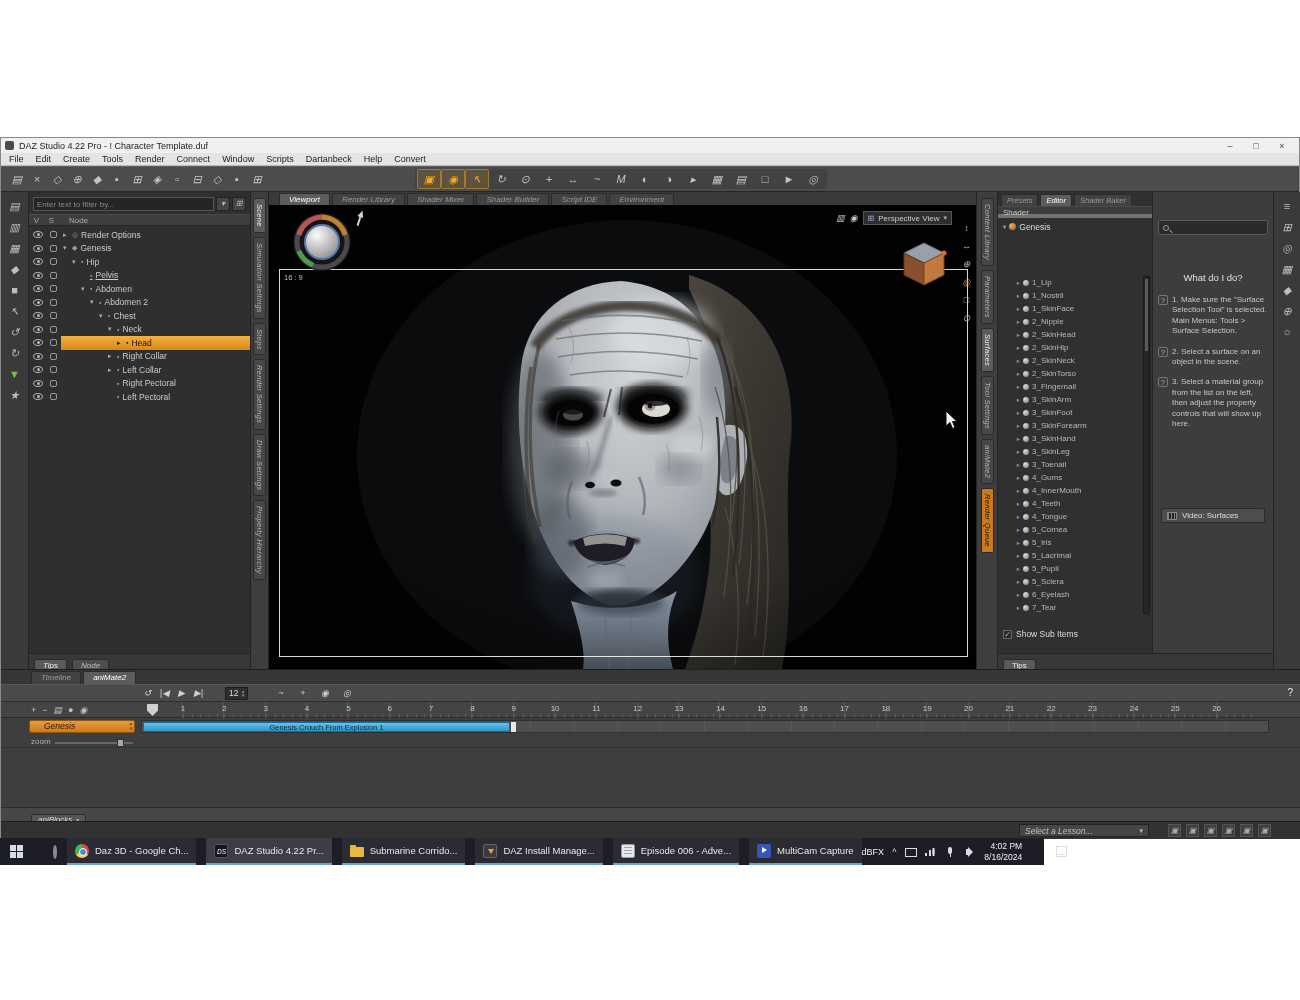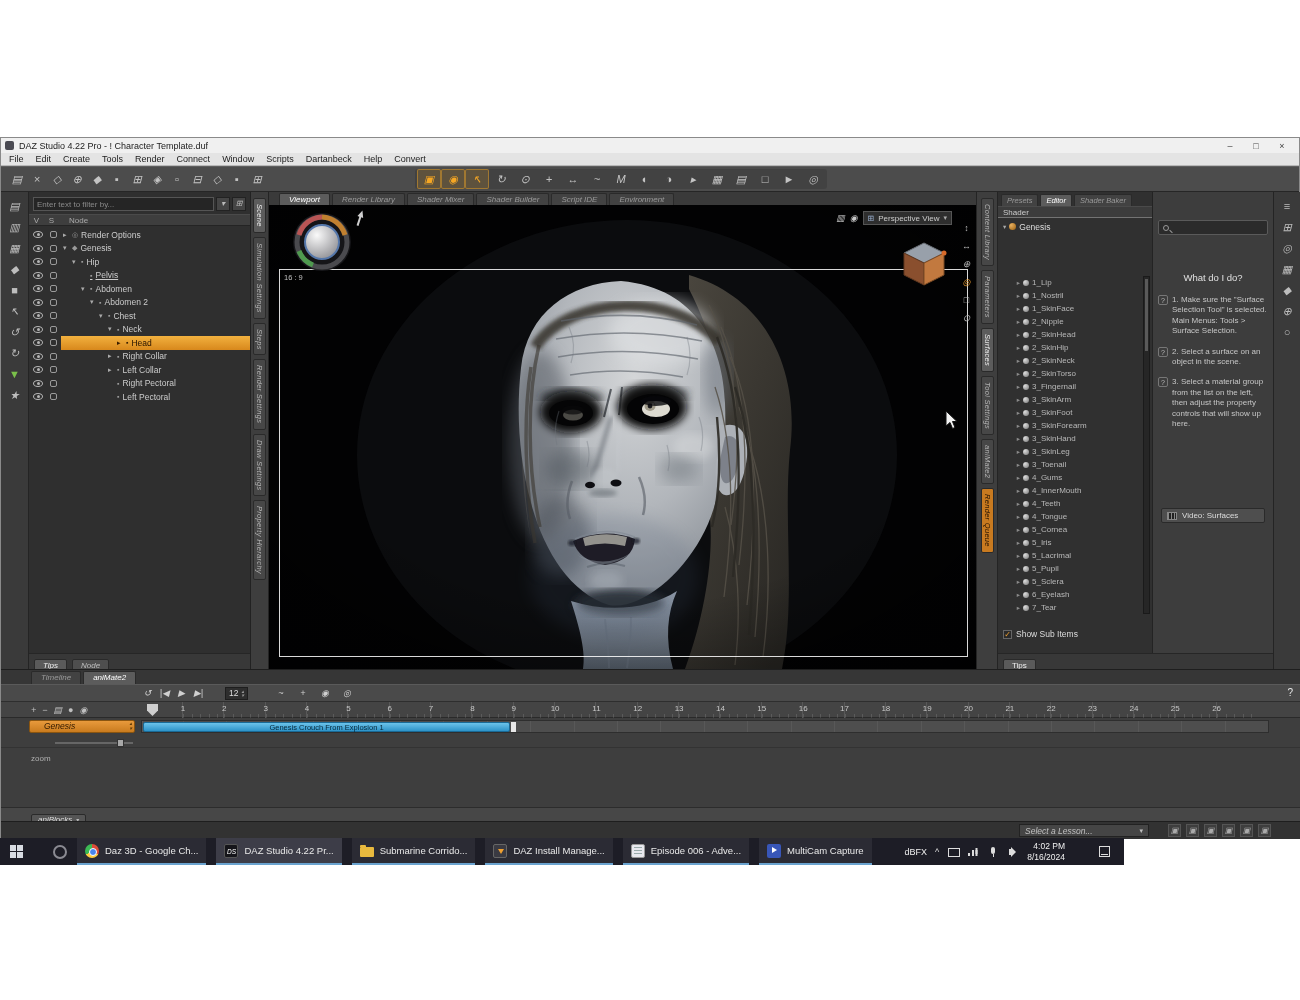--- a/index.html
+++ b/index.html
@@ -85,21 +85,21 @@
   .vps { color:#b9b9b9; font-size:9px; line-height:10px; }
   .vps.active { color:#f0a030; }
   .cursor { position:absolute; left:676px; top:205px; }
 
   
   .right-wrap { position:absolute; left:997px; top:0; width:275px; height:477px; background:#303030; }
   .surf-panel { position:absolute; left:0; top:0; width:155px; height:461px; background:#303030; border-right:1px solid #232323; }
   .sp-tabs { display:flex; gap:2px; padding:2px 3px 0; }
   .sptab { padding:0 5px; height:12px; line-height:11px; font-size:7.5px; color:#9a9a9a; background:#424242; border:1px solid #2a2a2a; border-bottom:none; border-radius:2px 2px 0 0; white-space:nowrap; }
   .sptab.active { background:#5c5c5c; color:#fff; }
-  .sp-header { height:12px; background:#3c3c3c; font-size:8px; color:#ccc; padding:1px 5px; border-top:1px solid #4a4a4a; border-bottom:1px solid #737373; }
+  .sp-header { height:12px; background:#3c3c3c; font-size:8px; color:#ccc; padding:1px 5px; border-top:1px solid #4a4a4a; border-bottom:4px solid #737373; }
   .qf { height:13px; background:#4a4a4a; margin:1px 2px 0; font-size:8px; color:#ccc; padding:1px 6px; }
   .qf.selected { background:#1f1f1f; color:#e8e8e8; }
   .gen-row { display:flex; align-items:center; height:13px; font-size:8.5px; color:#ddd; padding-left:5px; gap:3px; margin-top:2px; }
   .gen-arrow { font-size:6.5px; color:#aaa; }
   .gen-sw { width:7px; height:7px; border-radius:50%; background:radial-gradient(circle at 30% 30%, #e8b060, #9a6010); }
   .surf-list { position:absolute; top:84px; left:0; right:10px;text-align:right; }
   .surow { display:flex; align-items:center; height:13px; padding-left:15px; gap:3px; font-size:8px; color:#b8b8b8; }
   .sarrow { color:#8a8a8a; font-size:6.5px; width:7px; }
   .ssw { width:6px; height:6px; border-radius:50%; background:radial-gradient(circle at 30% 30%, #ddd, #777); flex:0 0 6px; }
   .sscroll { position:absolute; right:2px; top:84px; width:7px; height:338px; background:#262626; border:1px solid #1a1a1a; }
@@ -139,35 +139,35 @@
   .ruler-cells { position:absolute; left:181px; right:44px; top:0; height:16px; display:flex; }
   .rcell { flex:1; position:relative; border-left:1px solid #585858; background:repeating-linear-gradient(90deg, rgba(255,255,255,.12) 0 1px, transparent 1px 8.6px); background-size:100% 4px; background-position:0 100%; background-repeat:no-repeat; }
   .rcell span { position:absolute; left:0; top:0; transform:translateX(-50%); font-size:8px; color:#c8c8c8; line-height:14px; }
   .tl-track { position:absolute; top:50px; left:0; right:0; height:14px; }
   .track-label { position:absolute; left:28px; top:0; width:106px; height:13px; background:linear-gradient(#e89a3c,#c97b1e); border:1px solid #8a5510; border-radius:2px; color:#2e1800; font-size:8.5px; line-height:11px; padding-left:14px; }
   .track-spin { position:absolute; right:2px; top:0; display:flex; flex-direction:column; font-size:5px; line-height:5px; color:#5a3808; }
   .lane { position:absolute; left:140px; right:32px; top:0; height:13px; background:#4e4e4e; border:1px solid #2e2e2e; background-image:repeating-linear-gradient(90deg, rgba(255,255,255,.06) 0 1px, transparent 1px 43.4px); background-position:41px 0; }
   .clip { position:absolute; left:1px; top:1px; width:367px; height:10px; background:linear-gradient(#6cc3ea,#2d93c8); border:1px solid #1a6a96; border-radius:2px; color:#06283a; font-size:7.5px; text-align:center; line-height:9px; }
   .clip-handle { position:absolute; left:369px; top:1px; width:5px; height:10px; background:#e8e8e8; }
   .tl-zoom { position:absolute; top:66px; left:0; right:0; height:12px; border-bottom:1px solid #333; }
-  .zoom-label { position:absolute; left:30px; top:18px; font-size:8px; color:#b0b0b0; }
+  .zoom-label { position:absolute; left:30px; top:1px; font-size:8px; color:#b0b0b0; }
   .zoom-slider { position:absolute; left:54px; top:6px; width:78px; height:2px; background:#666; }
   .zoom-thumb { position:absolute; left:62px; top:-3px; width:7px; height:8px; background:#a8a8a8; border:1px solid #333; }
   .aniblocks { position:absolute; bottom:0; left:0; right:0; height:14px; background:#474747; border-top:1px solid #2c2c2c; }
   .ab-btn { margin:1px 0 0 30px; display:inline-flex; gap:4px; align-items:center; padding:0 6px; height:11px; background:#555; border:1px solid #2a2a2a; border-radius:2px; font-size:8px; color:#ddd; }
   .ab-arrow { font-size:6px; color:#bbb; }
 
   
   .statusbar { position:absolute; top:683px; left:0; width:1300px; height:18px; background:#323232; border-top:1px solid #1e1e1e; }
   .lesson { position:absolute; right:152px; top:2px; width:130px; height:13px; background:#454545; border:1px solid #222; font-size:8.5px; color:#c0c0c0; display:flex; justify-content:space-between; align-items:center; padding:0 5px; }
   .pane-btns { position:absolute; right:30px; top:2px; display:flex; gap:5px; }
   .pbtn { width:13px; height:13px; background:#3e3e3e; border:1px solid #555; color:#aaa; font-size:8px; text-align:center; line-height:11px; }
 
   
-  .taskbar { position:absolute; top:838px; left:0; width:1124px; height:27px; background:#1d1d26; display:flex; align-items:center; }
+  .taskbar { position:absolute; top:838px; left:0; width:1044px; height:27px; background:#1d1d26; display:flex; align-items:center; }
   .win-logo { margin-left:10px; display:grid; grid-template-columns:6px 6px; gap:1px; }
   .win-logo i { width:6px; height:6px; background:#d8dce2; display:block; }
   .ring { margin-left:30px; width:14px; height:14px; border:2px solid #8a8a92; border-radius:50%; }
   .tbtn { margin-left:10px; height:27px; display:flex; align-items:center; gap:6px; padding:0 8px; font-size:9.5px; color:#e8e8e8; background:#2b2b34; border-bottom:2px solid #6aa3cf; white-space:nowrap; }
   .tbtn.active { background:#3d3d48; }
   .tb-ico { width:14px; height:14px; flex:0 0 14px; position:relative; border-radius:2px; }
   .ico-chrome .tb-ico { border-radius:50%; background:conic-gradient(#dd4b39 0 120deg,#ffcd40 120deg 240deg,#3cba54 240deg 360deg); }
   .ico-chrome .tb-ico::after { content:""; position:absolute; left:4px; top:4px; width:6px; height:6px; border-radius:50%; background:#4885ed; border:1px solid #fff; }
   .ico-ds .tb-ico { background:#15151a; color:#fff; font-size:6.5px; text-align:center; line-height:14px; border:1px solid #555; }
   .ico-folder .tb-ico { background:#e8b93e; height:10px; margin-top:3px; border-radius:1px; }

